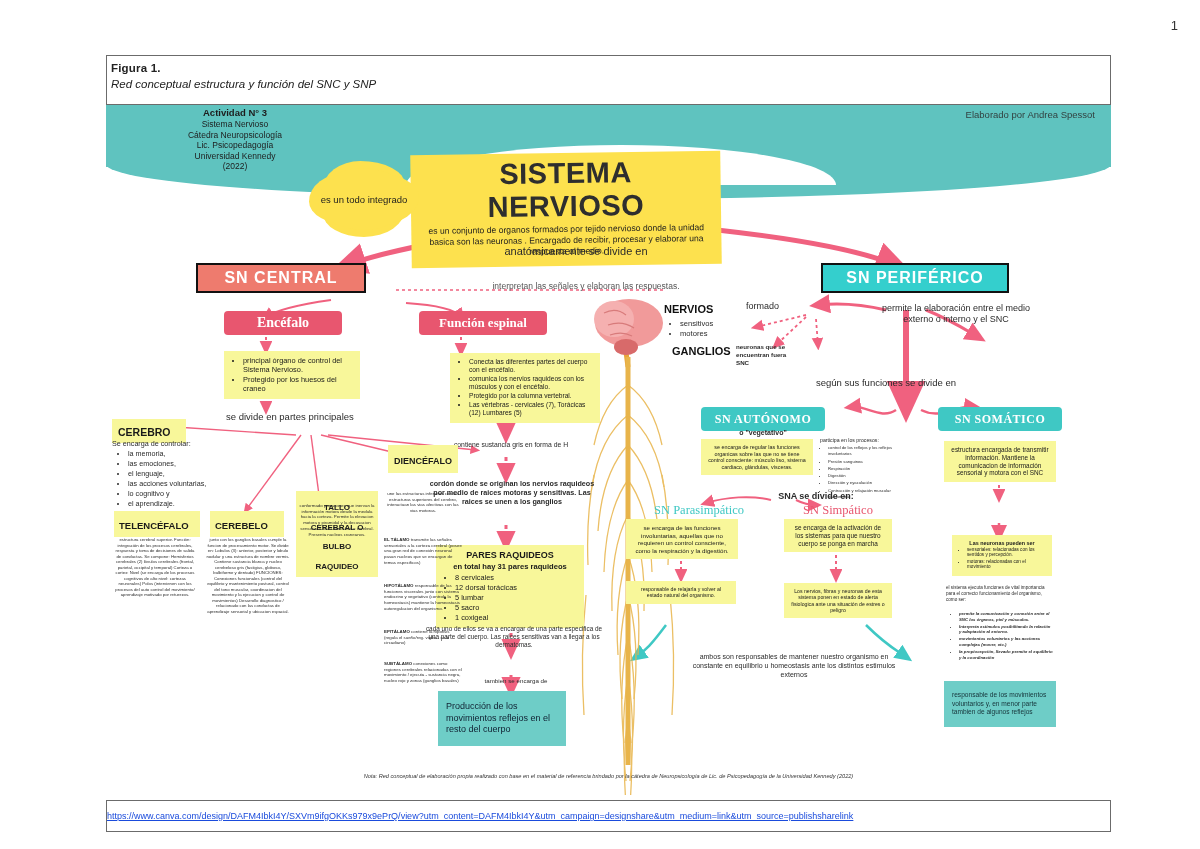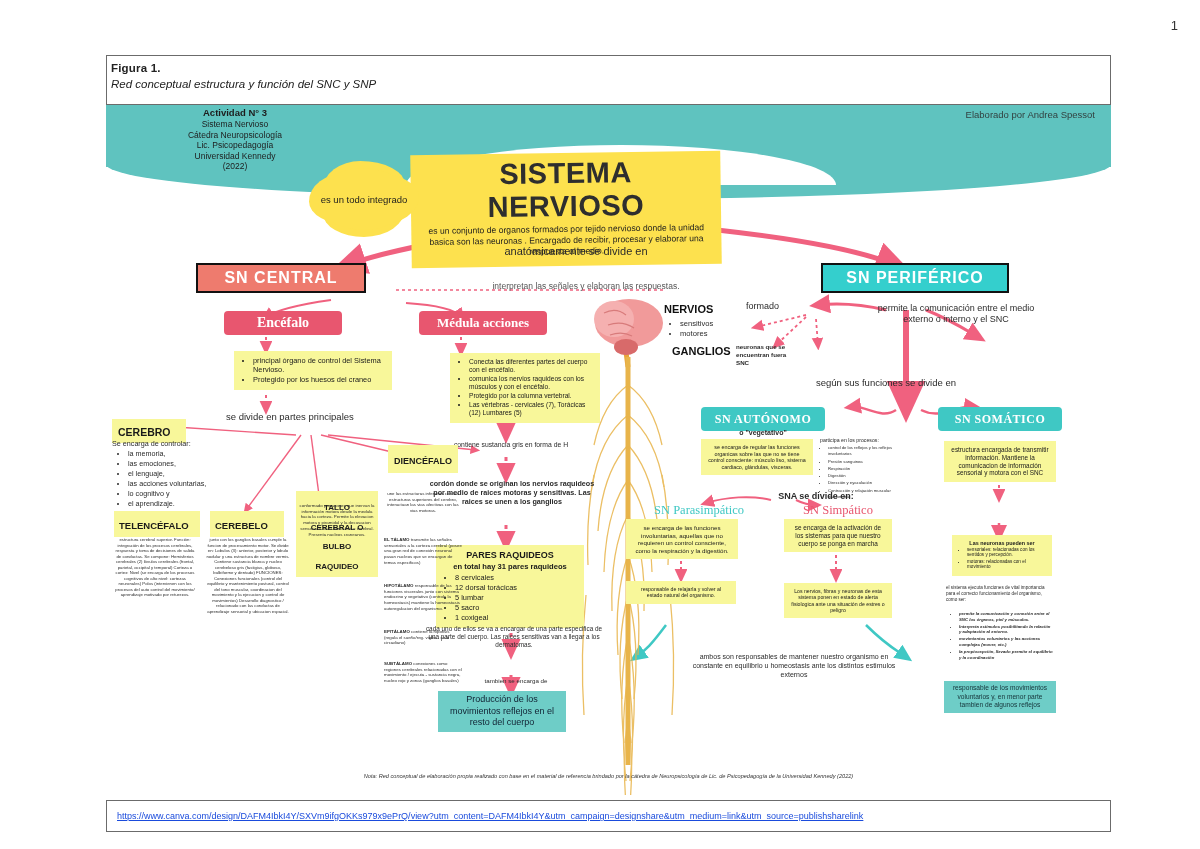--- a/index.html
+++ b/index.html
@@ -52,21 +52,21 @@
     position:absolute; right:16px; top:4px;
     font-size:9.5px; color:#2a2a2a; opacity:.85;
   }
   
   .yellowbox {
     position:absolute; background:#f8f79a; color:#1a1a1a;
     padding:5px 7px; line-height:1.22;
   }
   .tealbox {
     position:absolute; background:#6ecdc7; color:#16343a;
-    padding:3px 8px; line-height:1.3; text-align:center;
+    padding:10px 8px; line-height:1.3; 
   }
   .lbl { position:absolute; color:#2b2b2b; line-height:1.25; }
   ul.bul { margin:0; padding-left:12px; }
   ul.bul li { margin:0 0 1px 0; }
   .title-band {
     position:absolute; background:#fde14e;
     padding:4px 10px 8px 10px;
     transform:rotate(-0.8deg);
   }
   .title-main {
@@ -101,21 +101,21 @@
   }
   svg.links { position:absolute; left:0; top:0; width:1005px; height:690px; pointer-events:none; }
   .brain-area { position:absolute; left:458px; top:190px; width:130px; height:520px; }
   .note {
     position:absolute; left:0; width:1005px; text-align:center;
     font-size:5.6px; font-style:italic; color:#333;
   }
   .urlbox {
     position:absolute; left:106px; top:800px; width:1005px; height:32px;
     border:1px solid #6b6b6b; background:#fff;
-    display:flex; align-items:center; padding-left:10px;
+    display:flex; align-items:center; 
   }
   .urlbox a { color:#1a4bdc; font-size:9px; text-decoration:underline; word-break:break-all; }
 </style>
 </head>
 <body>
 
 <div class="page-num">1</div>
 
 <div class="fig-frame">
   <div class="fig-title">Figura 1.</div>
@@ -230,30 +230,30 @@
   <div class="lbl" style="left:345px; top:176px; width:270px; text-align:center; font-size:8.5px; color:#555;">interpretan las señales y elaboran las respuestas.</div>
 
   <div class="bar red" style="left:90px; top:158px; width:170px; height:30px; font-size:16px;">
     <span>SN CENTRAL</span>
   </div>
   <div class="lbl" style="left:130px; top:190px; font-size:10px;margin-top:20px;">constituida por</div>
 
   <div class="pill pink" style="left:118px; top:206px; width:118px; height:24px; font-size:14px; font-family:'Liberation Serif',serif;">
     <span>Encéfalo</span>
   </div>
-  <div class="yellowbox" style="left:128px; top:246px; width:158px; font-size:7.4px;">
+  <div class="yellowbox" style="left:118px; top:246px; width:136px; font-size:7.4px;">
     <ul class="bul">
       <li>principal órgano de control del Sistema Nervioso.</li>
       <li>Protegido por los huesos del craneo</li>
     </ul>
   </div>
   <div class="lbl" style="left:120px; top:306px; font-size:9.5px;">se divide en partes principales</div>
 
   <div class="pill pink" style="left:313px; top:206px; width:128px; height:24px; font-size:13px; font-family:'Liberation Serif',serif;">
-    <span>Médula acciones</span>
+    <span>Función espinal</span>
   </div>
   <div class="yellowbox" style="left:344px; top:248px; width:150px; font-size:6.6px;">
     <ul class="bul">
       <li>Conecta las diferentes partes del cuerpo con el encéfalo.</li>
       <li>comunica los nervios raquideos con los músculos y con el encéfalo.</li>
       <li>Protegido por la columna vertebral.</li>
       <li>Las vértebras - cervicales (7), Torácicas (12) Lumbares (5)</li>
     </ul>
   </div>
   <div class="lbl" style="left:320px; top:336px; width:170px; text-align:center; font-size:6.8px;">contiene sustancia gris en forma de H</div>
@@ -331,21 +331,21 @@
   </div>
 
   <div class="hd" style="left:558px; top:198px; font-size:11px;">NERVIOS</div>
   <ul class="bul lbl" style="left:558px; top:214px; font-size:7.6px; padding-left:16px;">
     <li>sensitivos</li>
     <li>motores</li>
   </ul>
   <div class="hd" style="left:566px; top:240px; font-size:11px;">GANGLIOS</div>
   <div class="lbl" style="left:640px; top:196px; font-size:9px;">formado</div>
   <div class="lbl" style="left:630px; top:238px; width:62px; font-size:6.2px; font-weight:bold;">neuronas que se encuentran fuera SNC</div>
-  <div class="lbl" style="left:770px; top:198px; width:160px; text-align:center; font-size:9px;">permite la comunicación entre el medio externo o interno y el SNC</div>
+  <div class="lbl" style="left:770px; top:198px; width:160px; text-align:center; font-size:9px;">permite la elaboración entre el medio externo o interno y el SNC</div>
 
   <div class="lbl" style="left:680px; top:272px; width:200px; text-align:center; font-size:9.5px;">según sus funciones se divide en</div>
 
   <div class="pill teal" style="left:595px; top:302px; width:124px; height:24px; font-size:12px; font-family:'Liberation Serif',serif; letter-spacing:.5px;">
     <span>SN AUTÓNOMO</span>
   </div>
   <div class="lbl" style="left:595px; top:324px; width:124px; text-align:center; font-size:7px; font-weight:bold;">o "vegetativo"</div>
   <div class="yellowbox" style="left:595px; top:334px; width:112px; font-size:5.4px; text-align:center;">
     <span>se encarga de regular las funciones organicas sobre las que no se tiene control consciente: músculo liso, sistema cardiaco, glándulas, vísceras.</span>
   </div>

